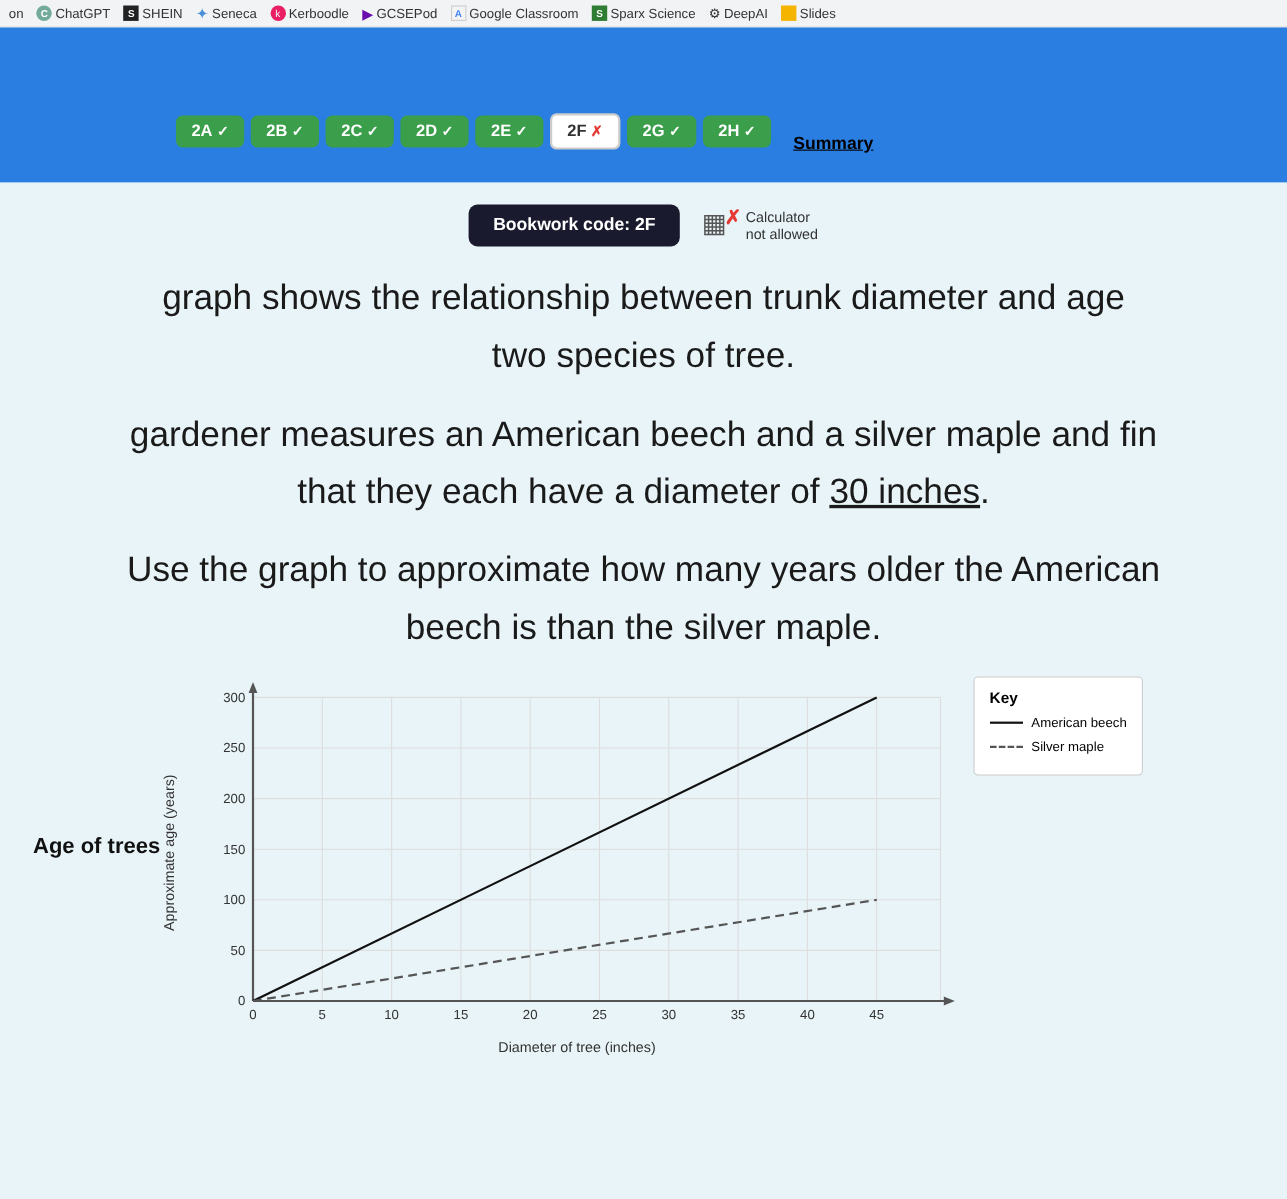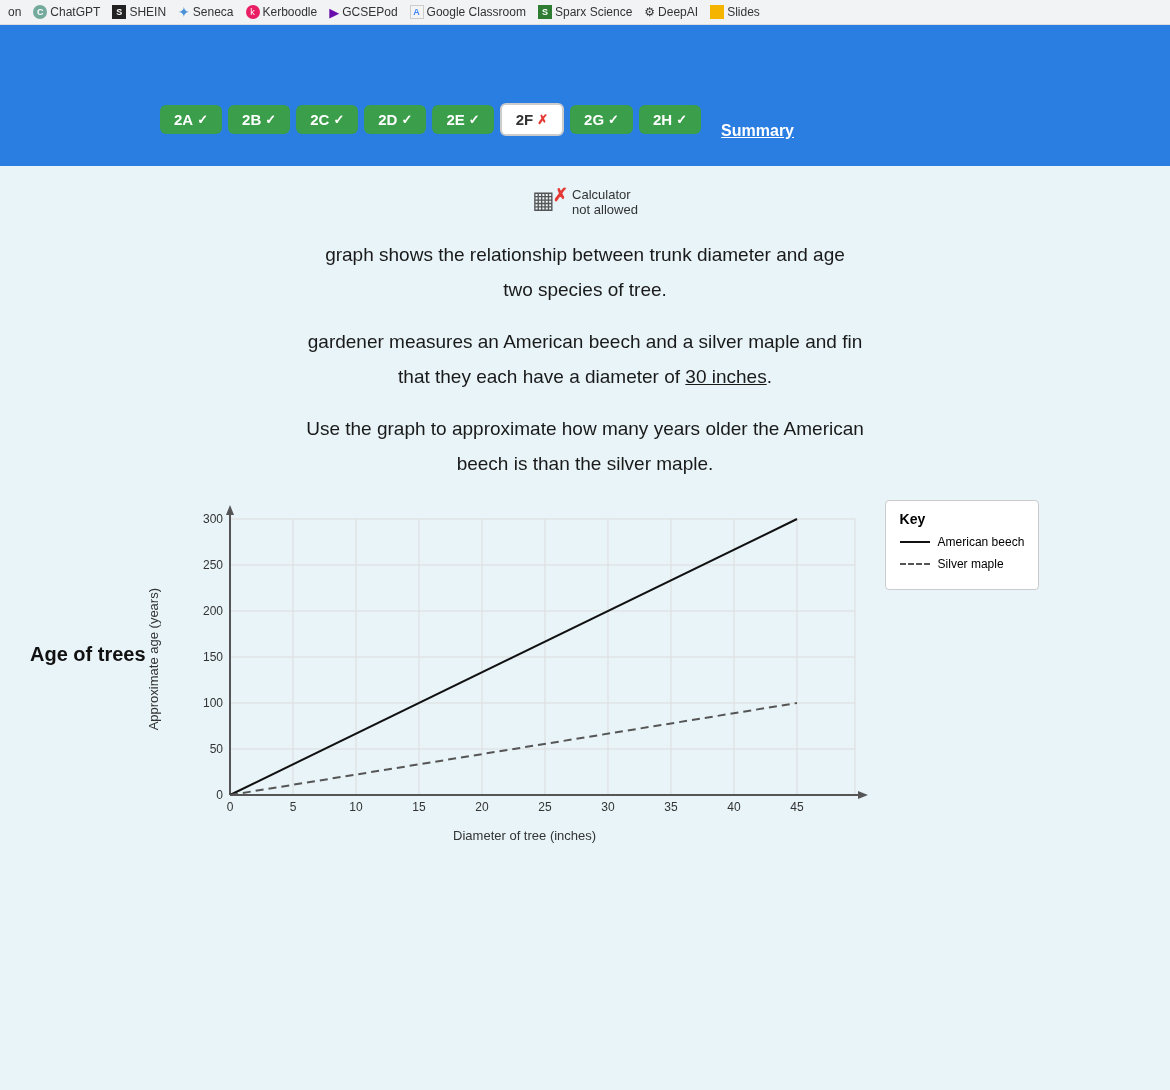--- a/index.html
+++ b/index.html
@@ -62,21 +62,21 @@
       background: #3a9e4a;
       color: white;
     }
     .task-tab.current-fail {
       background: white;
       color: #333;
       border: 2px solid #ccc;
     }
     .task-tab.summary {
       background: transparent;
-      color: #ffffff;
+      color: #000000;
       font-weight: 700;
       font-size: 16px;
       text-decoration: underline;
       margin-top: 24px;
     }
     .check-mark { color: white; font-size: 13px; }
     .x-mark { color: #e53935; font-size: 13px; font-weight: bold; }
 
     
     .main-content {
@@ -125,21 +125,21 @@
       font-size: 18px;
       font-weight: bold;
     }
 
     
     .question-text {
       text-align: center;
       margin-bottom: 22px;
     }
     .question-text p {
-      font-size: 19px;
+      font-size: 32px;
       color: #1a1a1a;
       line-height: 1.4;
       margin-bottom: 8px;
     }
     .question-text .underline {
       text-decoration: underline;
     }
 
     
     .chart-section {
@@ -295,20 +295,23 @@
     <span class="check-mark">✓</span>
   </div>
   <div class="task-tab summary">
     <span>Summary</span>
   </div>
 </div>
 
 <div class="main-content">
 
   <div class="bookwork-row">
+    <div class="bookwork-code-box">
+      <span>Bookwork code: 2F</span>
+    </div>
     <div class="calculator-info">
       <div class="calc-icon-wrap">
         <span class="calc-icon">▦</span>
         <span class="calc-x">✗</span>
       </div>
       <div>
         <div>Calculator</div>
         <div>not allowed</div>
       </div>
     </div>

